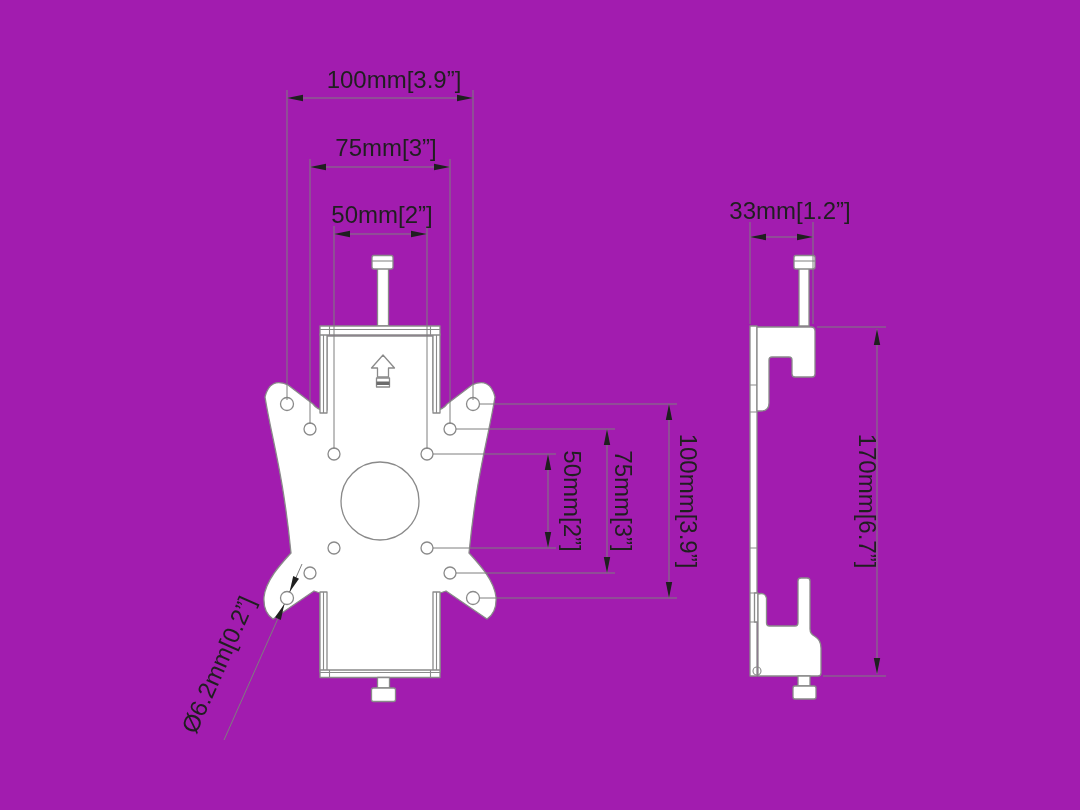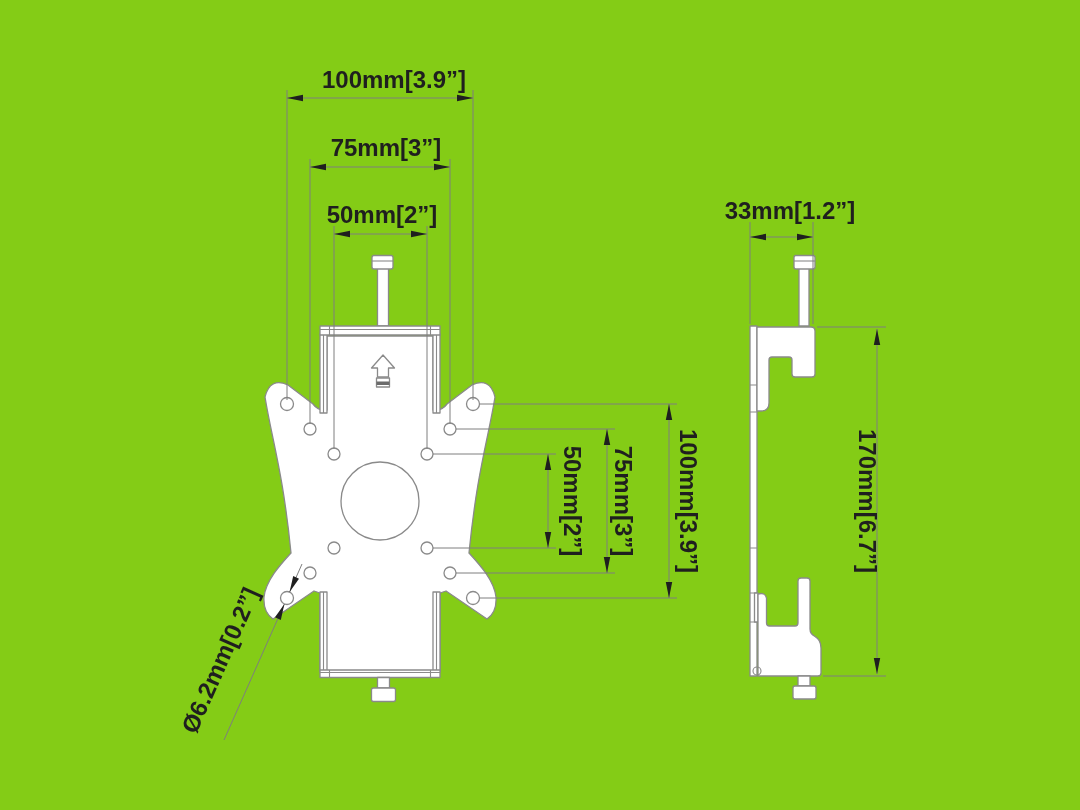--- a/index.html
+++ b/index.html
@@ -1,17 +1,17 @@
 <!DOCTYPE html>
 <html><head>
 <meta charset="utf-8">
 <style>
   html,body{margin:0;padding:0;background:#fff;}
-  #canvas{position:relative;width:1080px;height:810px;background:#84cc16;overflow:hidden;
-          font-family:"Liberation Sans", sans-serif;font-weight:bold;}
+  #canvas{position:relative;width:1080px;height:810px;background:#a21caf;overflow:hidden;
+          font-family:"Liberation Sans", sans-serif;}
   svg{position:absolute;left:0;top:0;}
   .outline{fill:#ffffff;stroke:#8a8a8a;stroke-width:1.3;stroke-linejoin:round;}
   .thin{fill:none;stroke:#8a8a8a;stroke-width:1.1;}
   .dim{fill:none;stroke:#7e7e7e;stroke-width:1;}
   .arr{fill:#1f1f1f;stroke:none;}
   .dim-text{fill:#1f1f1f;font-size:24px;font-family:"Liberation Sans",sans-serif;}
 </style>
 </head>
 <body>
 

